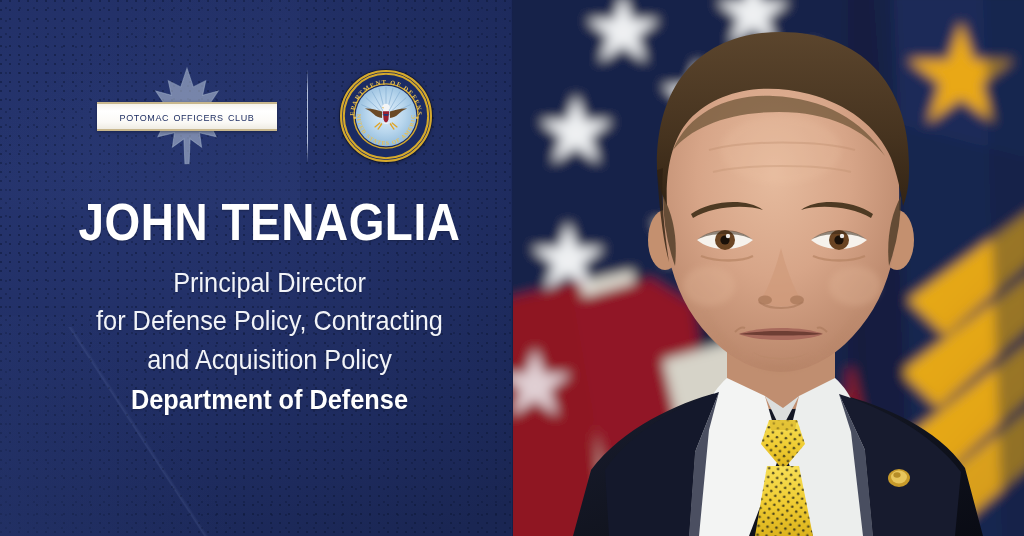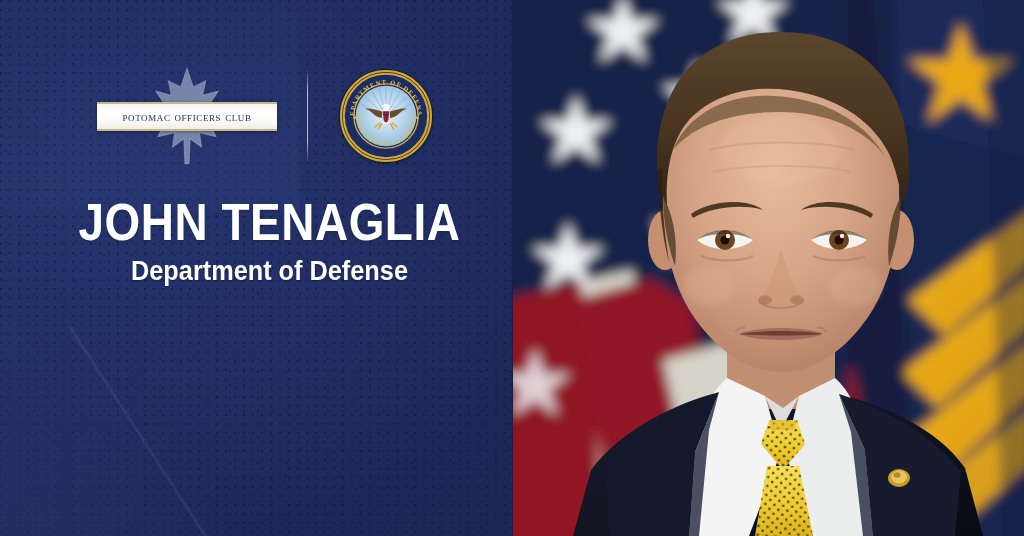--- a/index.html
+++ b/index.html
@@ -75,21 +75,21 @@
   .poc-band{
     position:absolute; left:0; top:40px;
     width:180px; height:29px;
     background:linear-gradient(180deg,#f6f3ec 0%,#ffffff 28%,#fbfaf6 72%,#efece3 100%);
     border-top:2px solid #c8b78d;
     border-bottom:2px solid #c8b78d;
     display:flex; align-items:center; justify-content:center;
     box-shadow:0 1px 3px rgba(0,0,0,.35);
   }
   .poc-band span{
-    font-family:Liberation Serif, serif;
+    font-family:Liberation Sans, sans-serif;
     color:#1f2f63;
     font-size:13.2px;
     letter-spacing:.6px;
     font-variant:small-caps;
     text-transform:lowercase;
     white-space:nowrap;
     font-weight:400;
   }
   .poc-band span::first-letter{ font-size:13.2px; }
 
@@ -245,20 +245,25 @@
           <g fill="#e7c055">
             <circle cx="14.6" cy="52" r="1.5"></circle>
               <circle cx="85.4" cy="52" r="1.5"></circle>
           </g>
         </svg>
       </div>
     </div>
 
     <div class="text-block">
       <div class="speaker-name">JOHN TENAGLIA</div>
+      <div class="title-lines">
+        <div class="title-line">Principal Director</div>
+        <div class="title-line">for Defense Policy, Contracting</div>
+        <div class="title-line">and Acquisition Policy</div>
+      </div>
       <div class="org-line">Department of Defense</div>
     </div>
   </div>
 
   <div class="panel-seam"></div>
 
   <div class="photo">
     <div class="photo-canvas">
       <svg viewBox="0 0 511 536" preserveAspectRatio="xMidYMid slice" aria-hidden="true">
         <defs>

